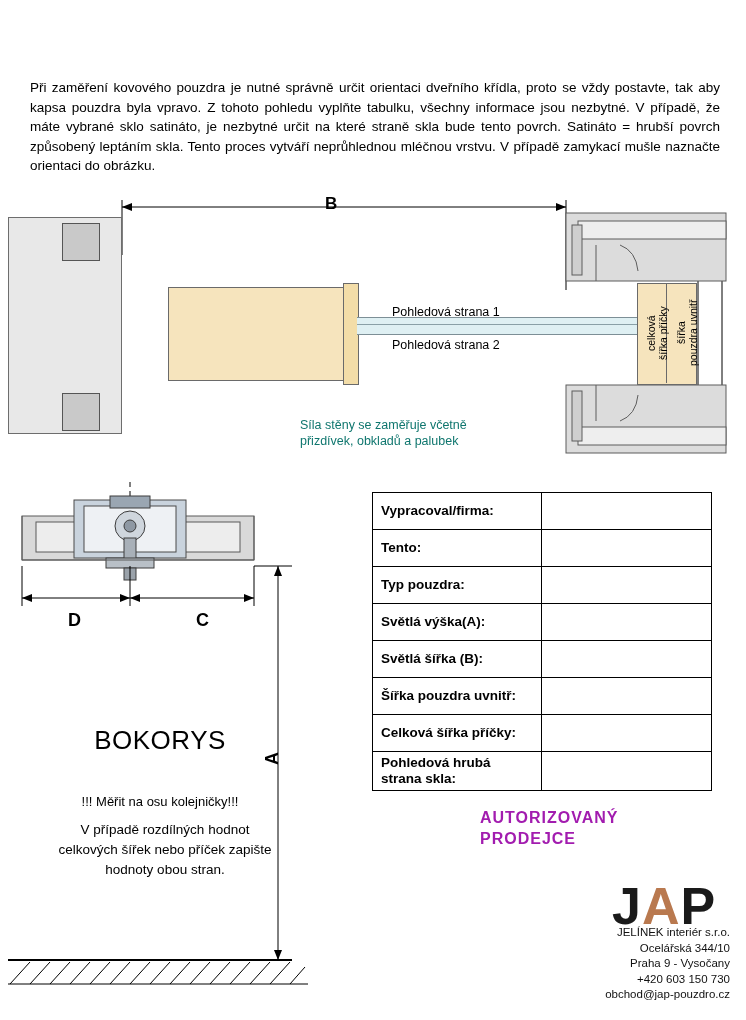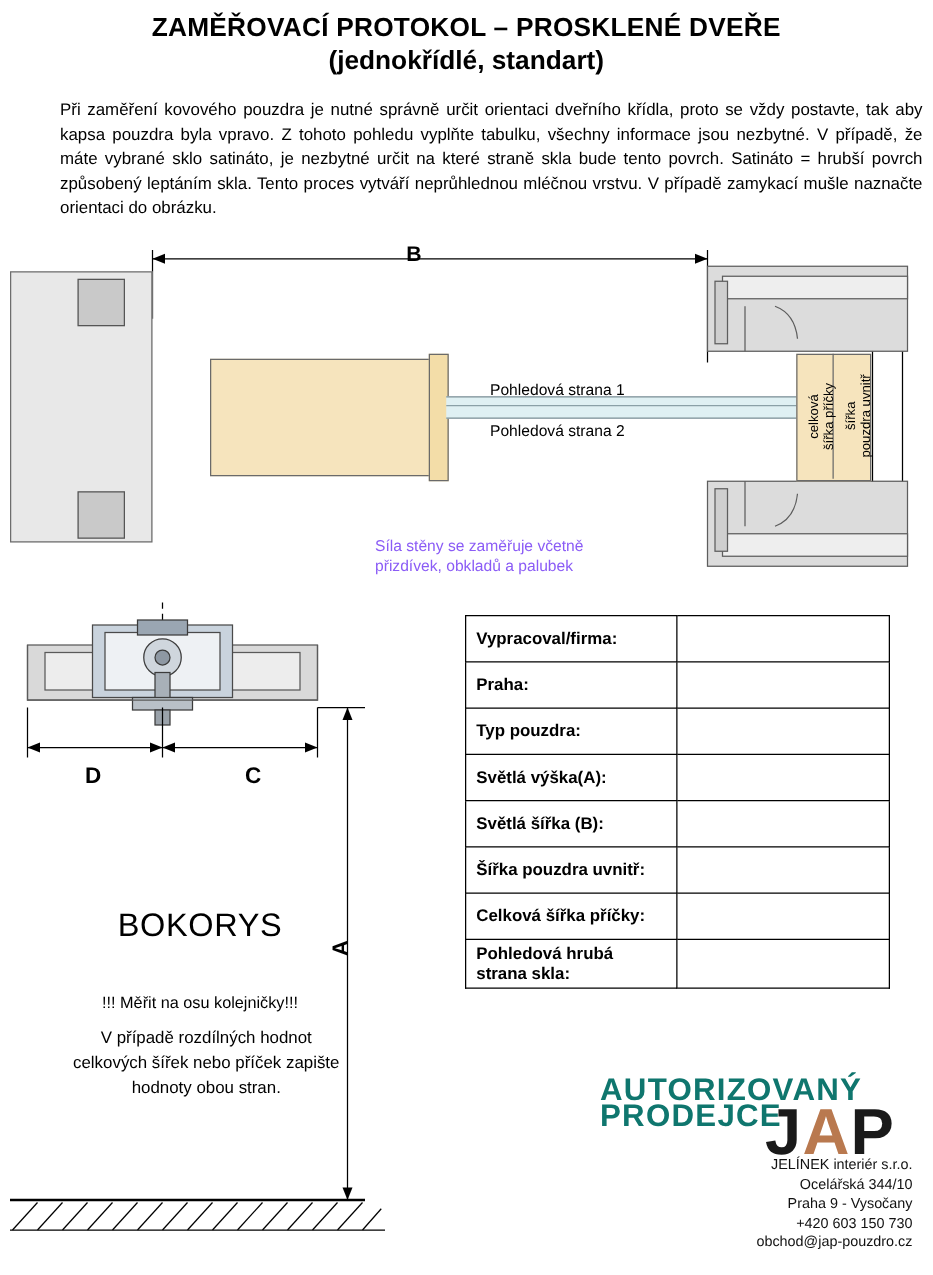--- a/index.html
+++ b/index.html
@@ -41,21 +41,20 @@
     line-height: 26px;
   }
   .intro {
     position: absolute;
     left: 30px;
     top: 78px;
     width: 690px;
     font-size: 13.5px;
     line-height: 19.5px;
     text-align: justify;
-    margin-left: 18px;
   }
 
   
   .drawing-top {
     position: absolute;
     left: 0;
     top: 195px;
     width: 746px;
     height: 270px;
   }
@@ -166,23 +165,23 @@
     height: 86px;
   }
   .vlabel-sirka {
     left: 675px;
     top: 95px;
     height: 86px;
   }
   .note-red {
     position: absolute;
     left: 300px;
-    top: 234px;
+    top: 222px;
     font-size: 12.5px;
-    color: #8b5cf6;
+    color: #0f766e;
     line-height: 16px;
   }
   .dim-b-label {
     position: absolute;
     left: 325px;
     top: -1px;
     font-size: 17px;
     font-weight: bold;
   }
   svg.overlay {
@@ -277,26 +276,26 @@
     width: 160px;
     font-weight: bold;
     line-height: 16px;
   }
   .form-table td.value {
     width: 185px;
   }
   .brand-top {
     position: absolute;
     left: 480px;
-    top: 862px;
+    top: 807px;
     width: 230px;
     text-align: left;
-    color: #0f766e;
-    font-weight: bold;
-    font-size: 25px;
+    color: #a21caf;
+    font-weight: bold;
+    font-size: 16px;
     letter-spacing: 1px;
     line-height: 21px;
   }
   .jap-logo {
     position: absolute;
     left: 612px;
     top: 880px;
     font-size: 52px;
     font-weight: bold;
     letter-spacing: 1px;
@@ -315,24 +314,20 @@
     font-size: 11.5px;
     line-height: 15.5px;
     color: #111;
   }
 </style>
 </head>
 <body>
 
 <div class="page">
 
-  <div class="title-block">
-    <div class="title-line1">ZAMĚŘOVACÍ PROTOKOL – PROSKLENÉ DVEŘE</div>
-    <div class="title-line2">(jednokřídlé, standart)</div>
-  </div>
 
   <div class="intro">Při zaměření kovového pouzdra je nutné správně určit orientaci dveřního křídla, proto se vždy postavte, tak aby kapsa pouzdra byla vpravo. Z tohoto pohledu vyplňte tabulku, všechny informace jsou nezbytné. V případě, že máte vybrané sklo satináto, je nezbytné určit na které straně skla bude tento povrch. Satináto = hrubší povrch způsobený leptáním skla. Tento proces vytváří neprůhlednou mléčnou vrstvu. V případě zamykací mušle naznačte orientaci do obrázku.</div>
 
   <div class="drawing-top">
 
     <svg class="overlay" width="746" height="270">
 
       <line x1="122" y1="12" x2="566" y2="12" stroke="#000" stroke-width="1"></line>
       <polygon points="122,12 132,8 132,16" fill="#000"></polygon>
       <polygon points="566,12 556,8 556,16" fill="#000"></polygon>
@@ -453,21 +448,21 @@
     </div>
   </div>
 
   <table class="form-table">
     <tbody>
       <tr>
         <td class="label">Vypracoval/firma:</td>
         <td class="value"></td>
       </tr>
       <tr>
-        <td class="label">Praha:</td>
+        <td class="label">Tento:</td>
         <td class="value"></td>
       </tr>
       <tr>
         <td class="label">Typ pouzdra:</td>
         <td class="value"></td>
       </tr>
       <tr>
         <td class="label">Světlá výška(A):</td>
         <td class="value"></td>
       </tr>

